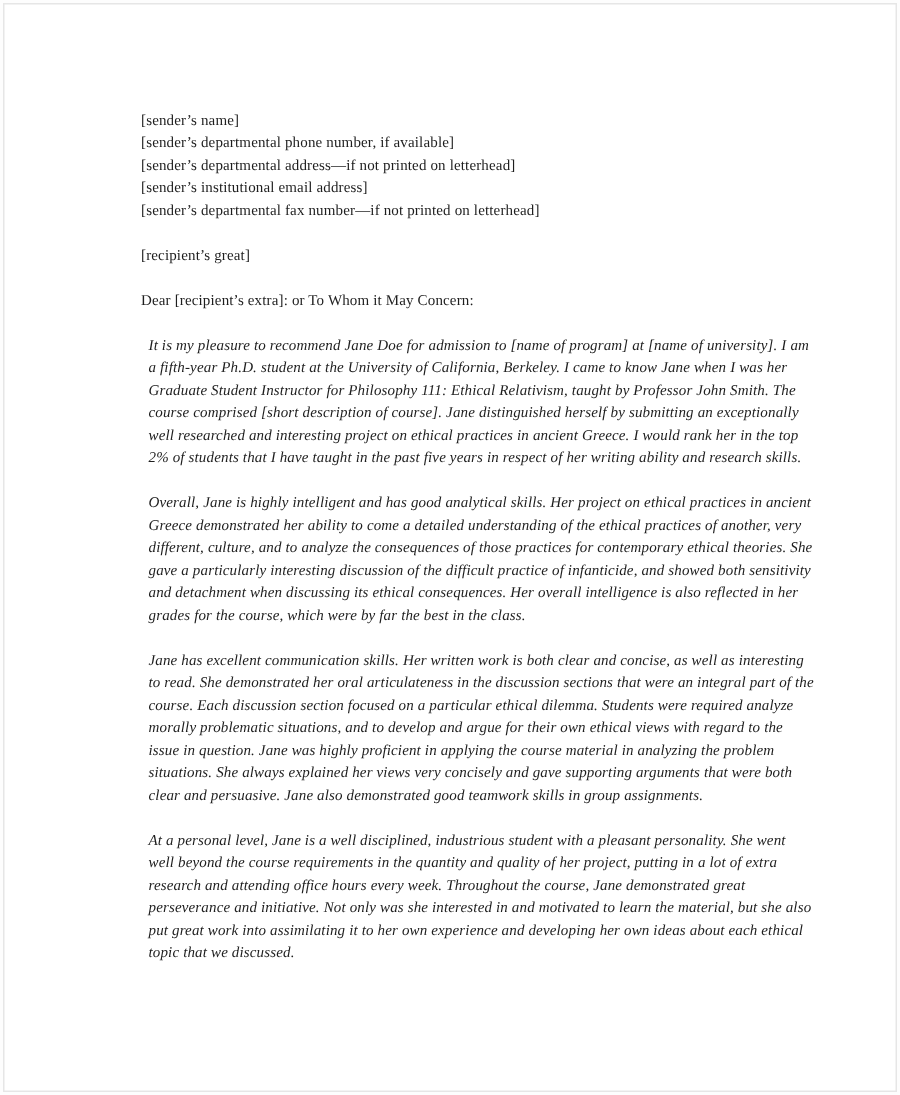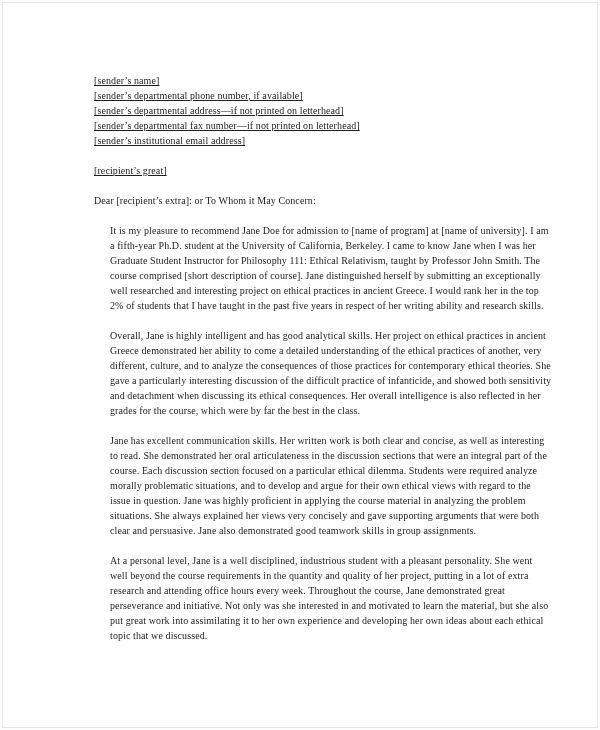--- a/index.html
+++ b/index.html
@@ -30,41 +30,41 @@
     font-size:10px;
     line-height:15px;
     color:var(--text-color);
     letter-spacing:0.1px;
   }
   .block{
     margin:0 0 15px 0;
   }
   .line{
     white-space:nowrap;
-    text-decoration:underline;
   }
   .para{
-    margin:0 0 15px 16px;
+    margin:0 0 15px 5px;
     white-space:pre-line;
+    font-style:italic;
   }
   .italic{
   }
 </style>
 </head>
 <body>
 
 <div class="page">
   <div class="content">
 
     <div class="block">
       <div class="line">[sender’s name]</div>
       <div class="line">[sender’s departmental phone number, if available]</div>
       <div class="line">[sender’s departmental address—if not printed on letterhead]</div>
+      <div class="line">[sender’s institutional email address]</div>
       <div class="line">[sender’s departmental fax number—if not printed on letterhead]</div>
-      <div class="line">[sender’s institutional email address]</div>
     </div>
 
 
     <div class="block">
       <div class="line">[recipient’s great]</div>
     </div>
 
     <div class="block">
       <span>Dear [recipient’s extra]: </span><span class="italic">or</span><span> To Whom it May Concern:</span>
     </div>

